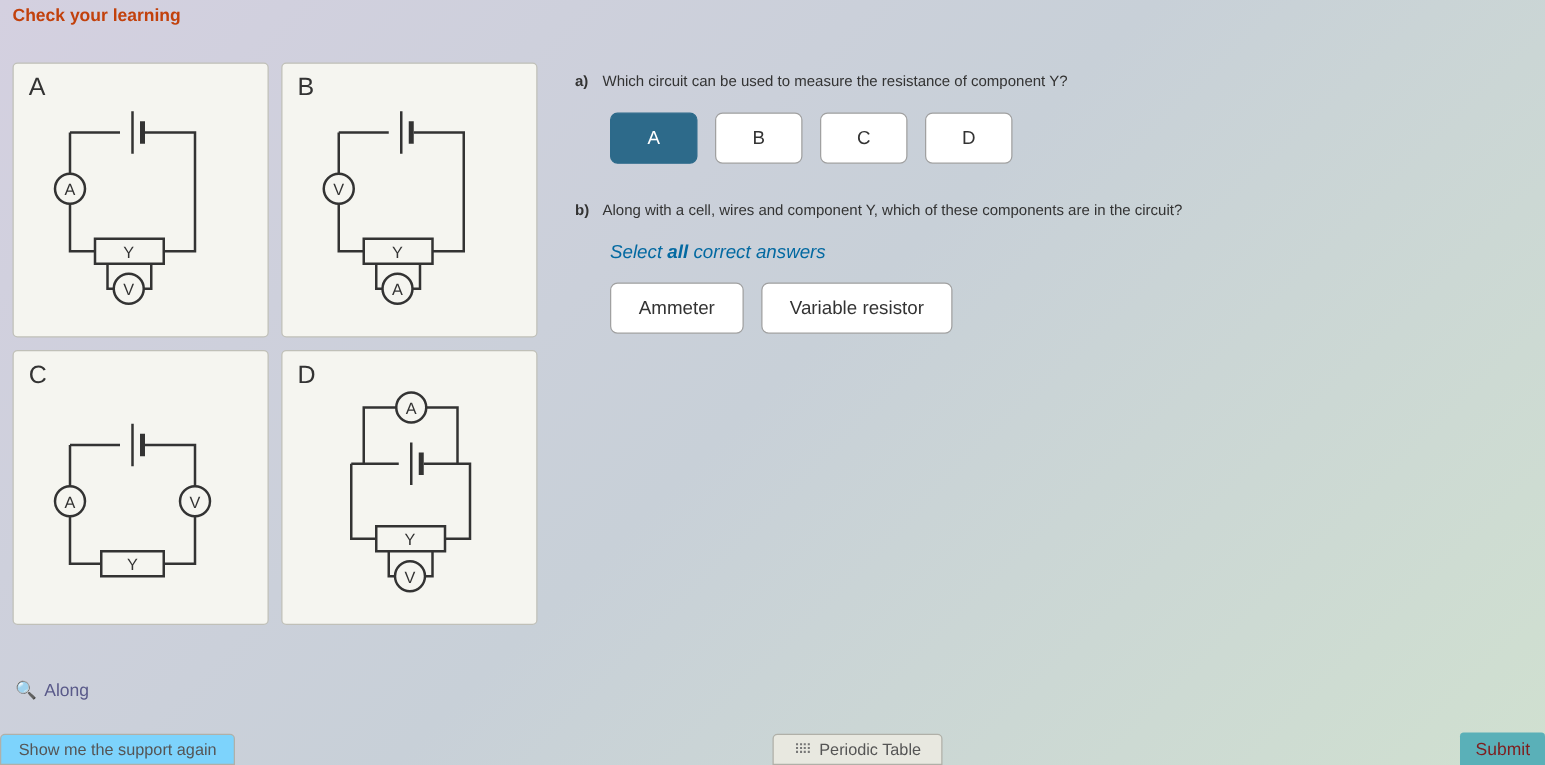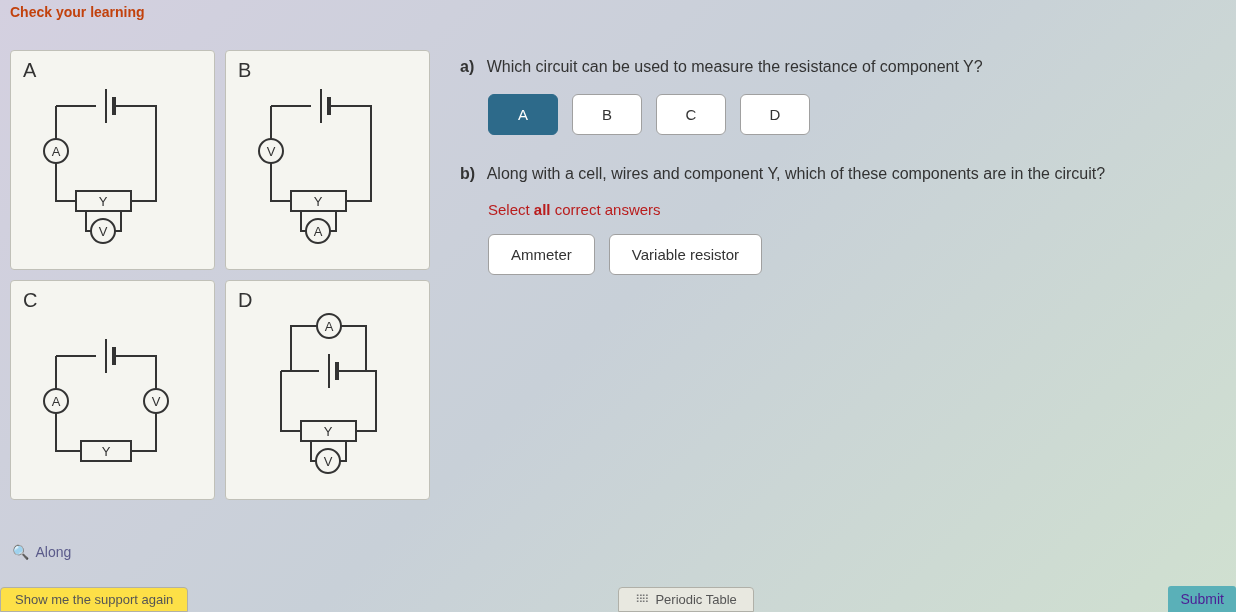--- a/index.html
+++ b/index.html
@@ -50,32 +50,33 @@
       left: 25px;
     }
     .questions {
       flex: 1;
       padding-top: 8px;
     }
     .question {
       margin-bottom: 30px;
     }
     .q-text {
-      font-size: 16px;
+      font-size: 12px;
       color: #333;
       margin-bottom: 18px;
     }
     .q-letter {
       font-weight: bold;
       margin-right: 8px;
     }
     .q-sub {
       font-size: 15px;
-      color: #b91c1c;
+      color: #0369a1;
       margin: 14px 0 16px 28px;
+      font-style: italic;
     }
     .options {
       display: flex;
       gap: 14px;
       margin-left: 28px;
     }
     .option-btn {
       background: #fff;
       border: 1px solid #a0a0a0;
       border-radius: 6px;
@@ -111,21 +112,21 @@
     .bottom-bar {
       position: absolute;
       bottom: 0;
       left: 0;
       right: 0;
       height: 26px;
       display: flex;
       align-items: flex-end;
     }
     .support-btn {
-      background: #fde047;
+      background: #7dd3fc;
       border: 1px solid #b0b0a8;
       border-radius: 4px 4px 0 0;
       padding: 4px 14px;
       font-size: 13px;
       color: #555;
       margin-left: 0;
     }
     .periodic-btn {
       background: #e8e8e0;
       border: 1px solid #b0b0a8;
@@ -138,21 +139,21 @@
       align-items: center;
       gap: 8px;
     }
     .periodic-icon {
       letter-spacing: -2px;
       font-size: 11px;
       color: #777;
     }
     .submit-btn {
       background: #5ab0b8;
-      color: #4c1d95;
+      color: #7f1d1d;
       border: none;
       padding: 5px 12px;
       font-size: 14px;
       margin-left: auto;
       border-radius: 3px 3px 0 0;
     }
   </style>
 </head>
 <body>
 

